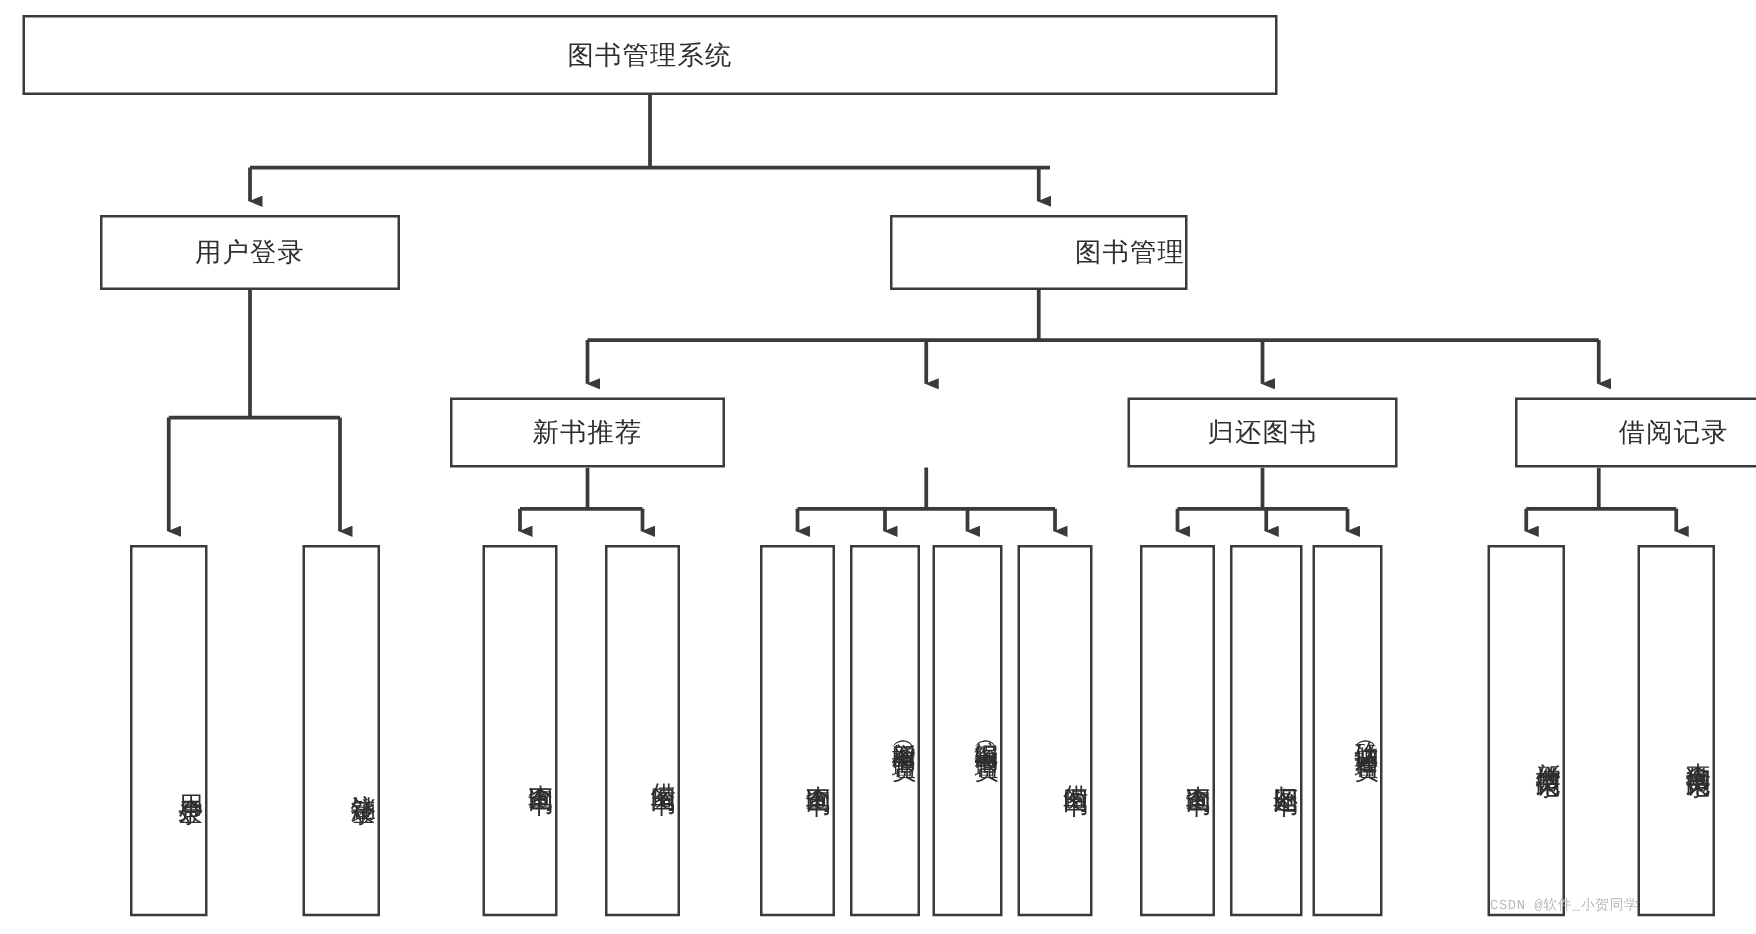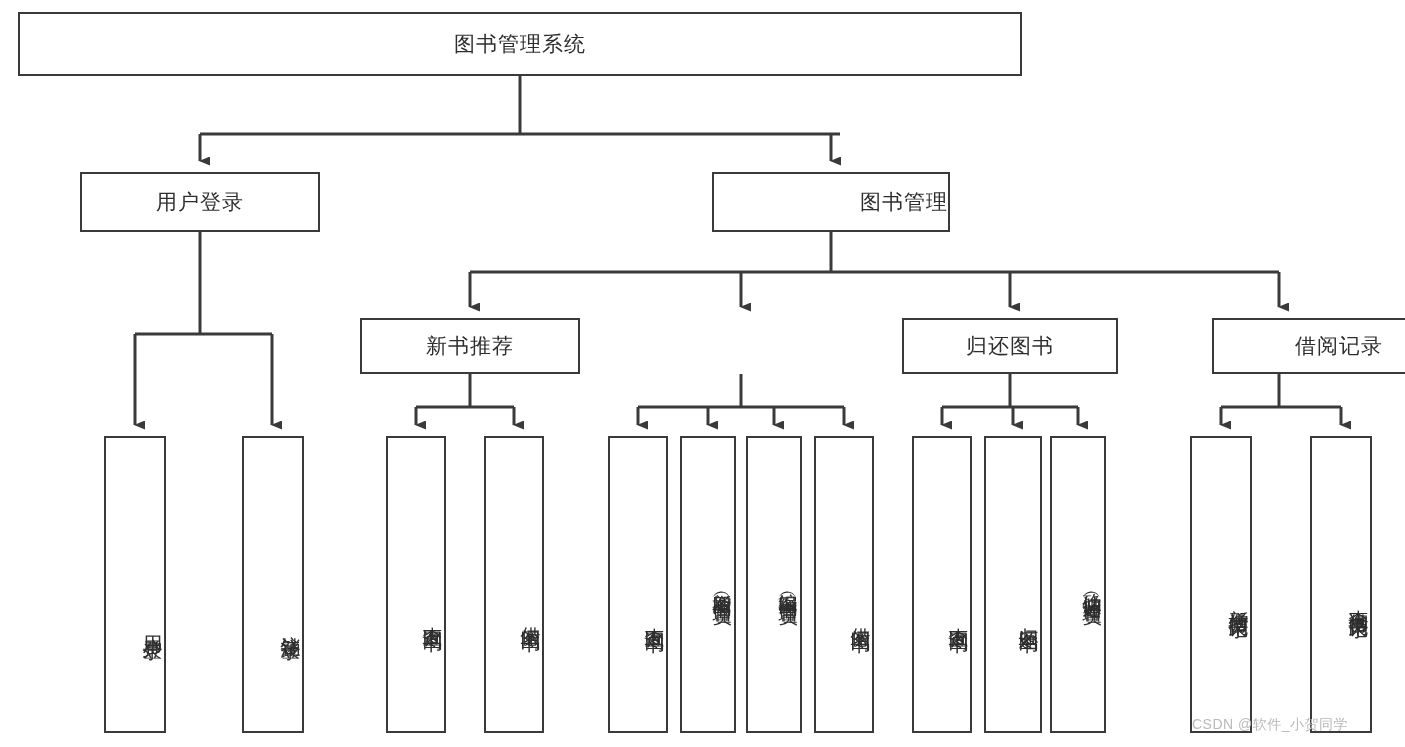--- a/index.html
+++ b/index.html
@@ -48,25 +48,25 @@
     justify-content: center;
     padding-top: 6px;
     letter-spacing: 2px;
     white-space: nowrap;
   }
   .node.vert.topalign {
     padding-top: 4px;
   }
   .watermark {
     position: absolute;
-    font-size: 14px;
+    font-size: 11px;
     color: #b9b9b9;
     letter-spacing: 0.5px;
     white-space: nowrap;
-    font-family: Liberation Sans, sans-serif;
+    font-family: Liberation Mono, monospace;
   }
 </style>
 </head>
 <body>
 
 <div id="canvas">
 
   <svg id="wires" viewBox="0 0 1405 747" xmlns="http://www.w3.org/2000/svg">
     <defs>
       <marker id="arrow" markerWidth="9" markerHeight="11" refX="4.5" refY="10" orient="auto" markerUnits="userSpaceOnUse">

